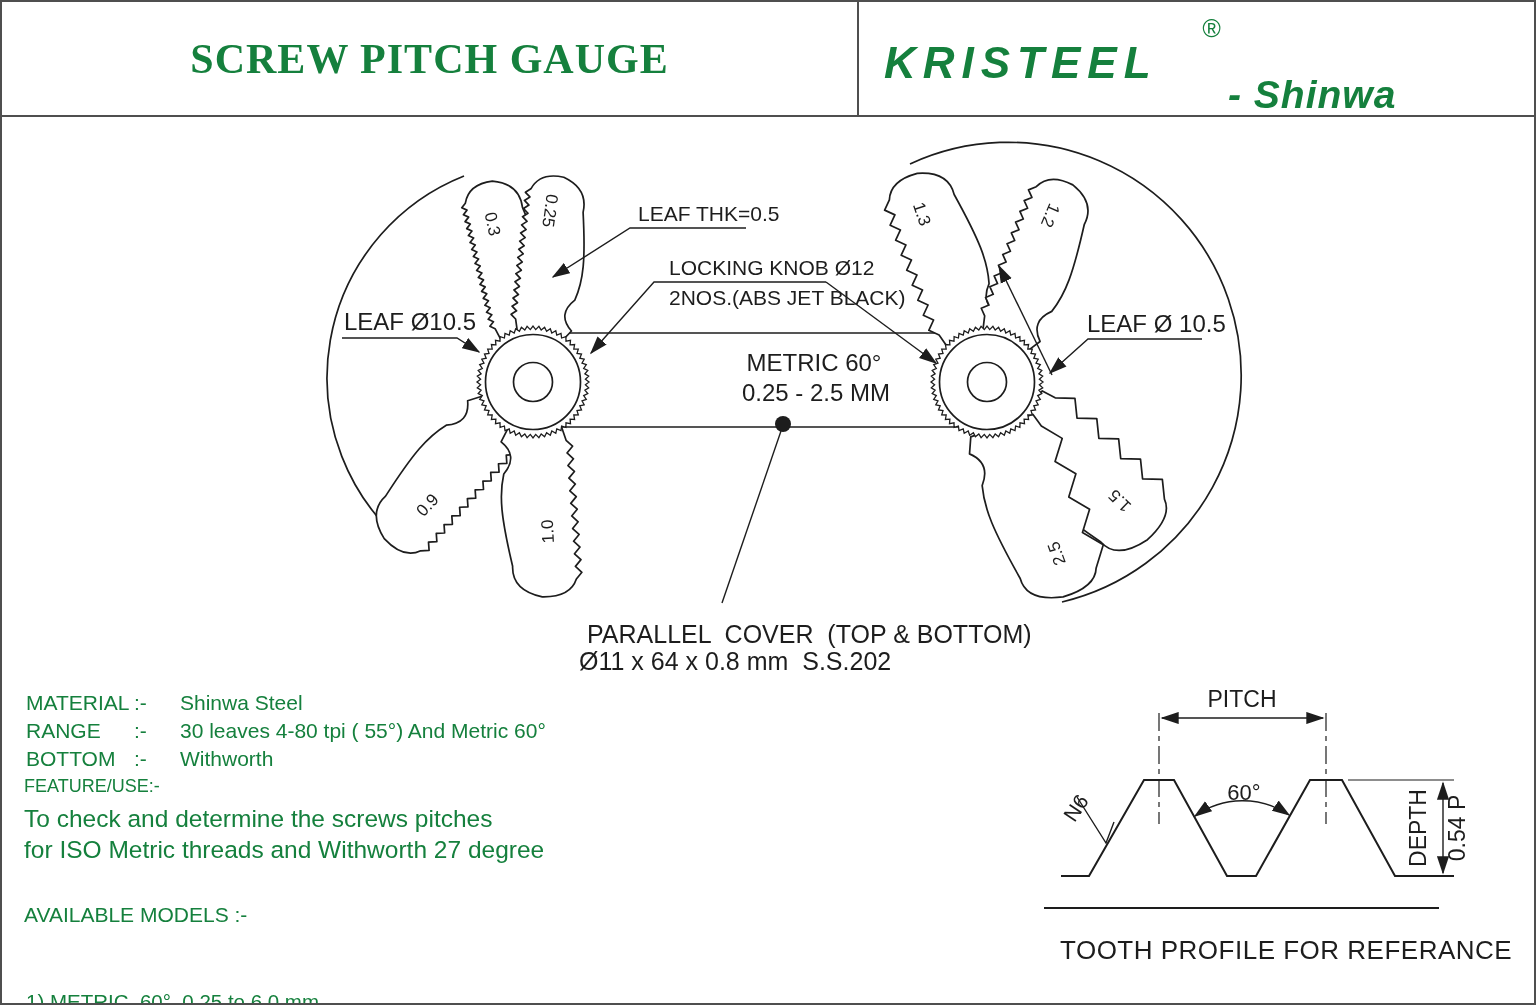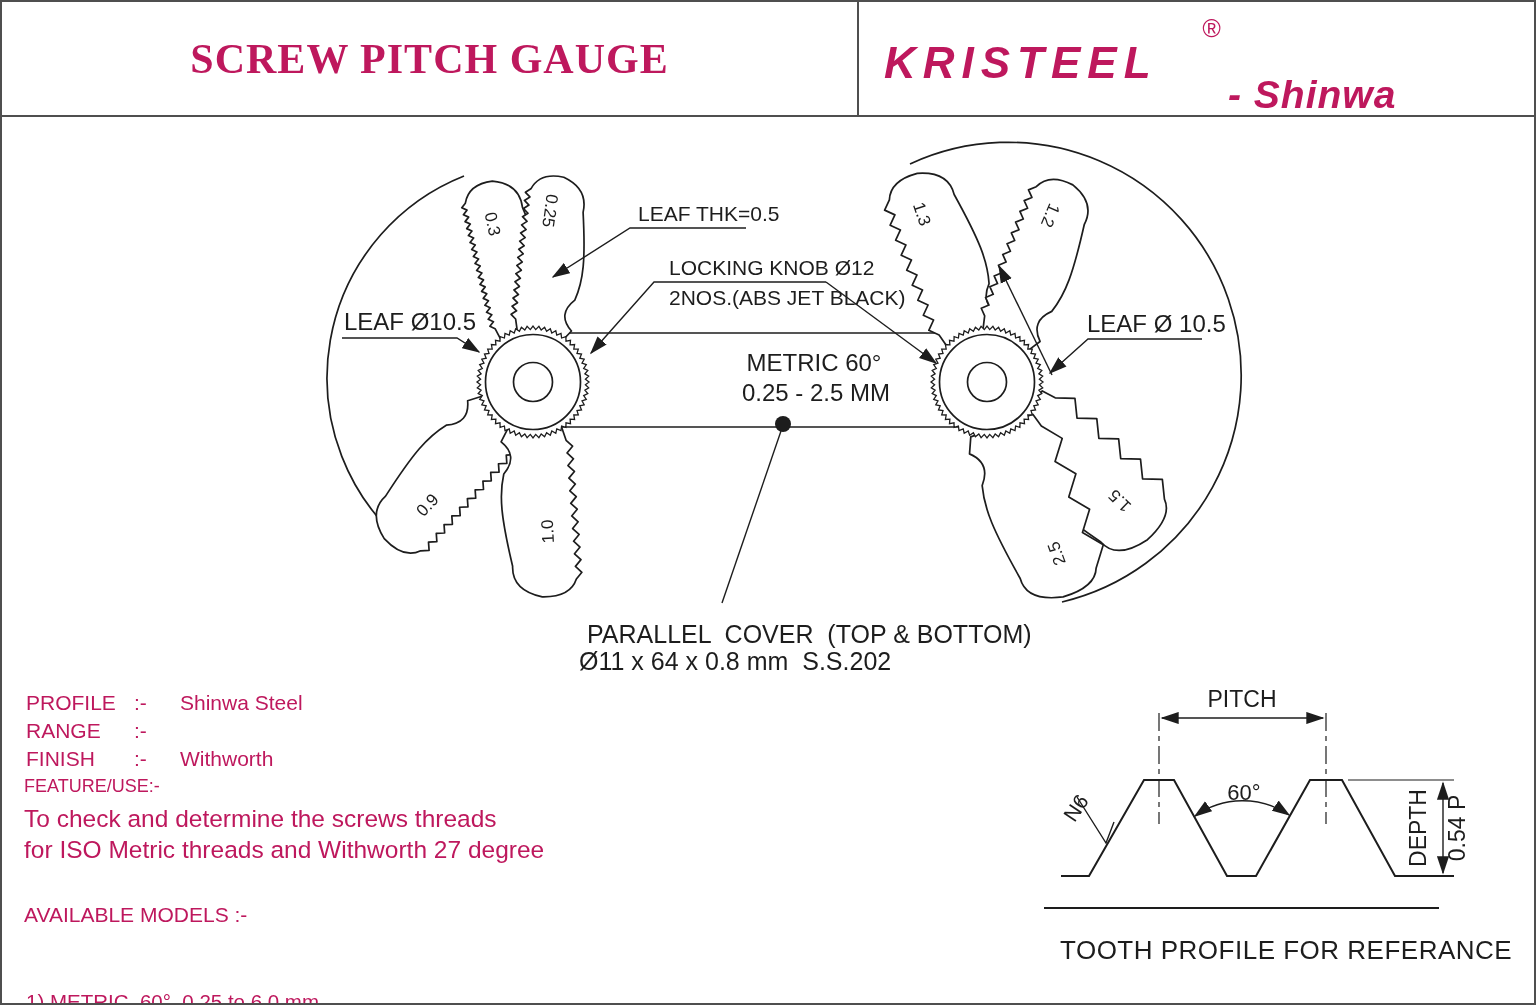--- a/index.html
+++ b/index.html
@@ -1,19 +1,19 @@
 <!DOCTYPE html>
 <html><head>
 <meta charset="utf-8">
 <style>
   html,body{margin:0;padding:0;background:#e8e8e8;}
   .page{
     position:relative;width:1532px;height:1001px;margin:0 auto;
     background:#ffffff;border:2px solid #4f4f4f;overflow:hidden;
-    font-family:"Liberation Sans",sans-serif;color:#be185d;
+    font-family:"Liberation Sans",sans-serif;color:#15803d;
   }
   .header{position:absolute;left:0;top:0;width:100%;height:113px;border-bottom:2px solid #4f4f4f;}
   .header-divider{position:absolute;left:855px;top:0;width:2px;height:113px;background:#4f4f4f;}
   .doc-title{
     position:absolute;left:0;top:33px;width:855px;text-align:center;
     font-family:"Liberation Serif",serif;font-weight:bold;font-size:42px;letter-spacing:1px;
   }
   .brand-wrap{position:absolute;left:834px;top:0;width:677px;height:92px;font-style:italic;}
   .brand-main{position:absolute;left:48px;top:36px;font-size:44px;font-weight:bold;letter-spacing:7px;}
   .brand-reg{position:absolute;left:366px;top:12px;font-size:25px;font-weight:normal;}
@@ -129,38 +129,39 @@
       <text x="1242" y="798" font-size="22" text-anchor="middle">60°</text>
       <text font-size="21" text-anchor="middle" transform="translate(1080,810) rotate(-56)">N6</text>
       <text font-size="23" text-anchor="middle" transform="translate(1424,826) rotate(-90)">DEPTH</text>
       <text font-size="23" text-anchor="middle" transform="translate(1463,826) rotate(-90)">0.54 P</text>
       <text x="1058" y="957" font-size="26" letter-spacing="0.5">TOOTH PROFILE FOR REFERANCE</text>
     </g>
   </svg>
 
   <div class="specs">
     <div class="spec-row">
-      <span class="spec-label">PROFILE</span>
+      <span class="spec-label">MATERIAL</span>
       <span class="spec-sep">:-</span>
       <span class="spec-value">Shinwa Steel</span>
     </div>
     <div class="spec-row">
       <span class="spec-label">RANGE</span>
       <span class="spec-sep">:-</span>
+      <span class="spec-value">30 leaves 4-80 tpi ( 55°) And Metric 60°</span>
     </div>
     <div class="spec-row">
-      <span class="spec-label">FINISH</span>
+      <span class="spec-label">BOTTOM</span>
       <span class="spec-sep">:-</span>
       <span class="spec-value">Withworth</span>
     </div>
   </div>
 
   <div class="feature-heading">FEATURE/USE:-</div>
   <div class="feature-text">
-    <div>To check and determine the screws threads</div>
+    <div>To check and determine the screws pitches</div>
     <div>for ISO Metric threads and Withworth 27 degree</div>
   </div>
 
   <div class="models-heading">AVAILABLE MODELS :-</div>
   <div class="models">
     <div class="pre">1) METRIC  60°  0.25 to 6.0 mm</div>
     
   </div>
 
 </div>

